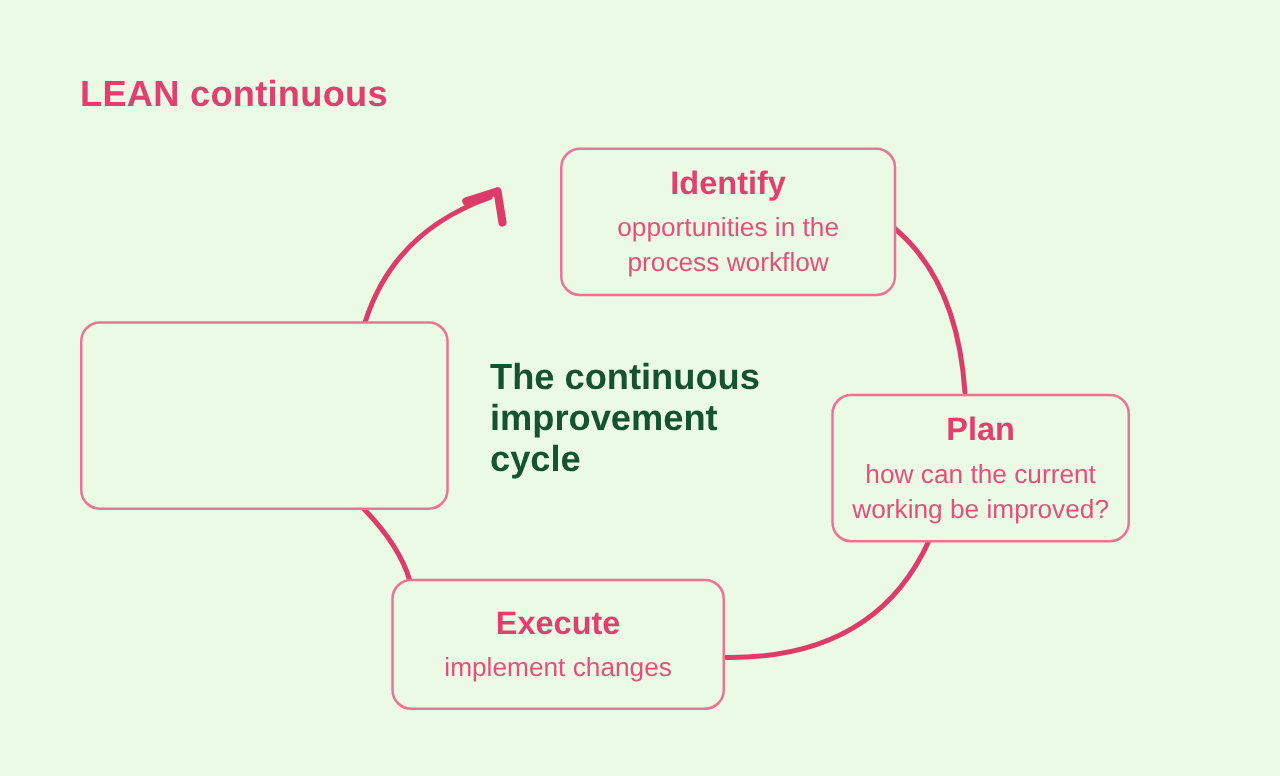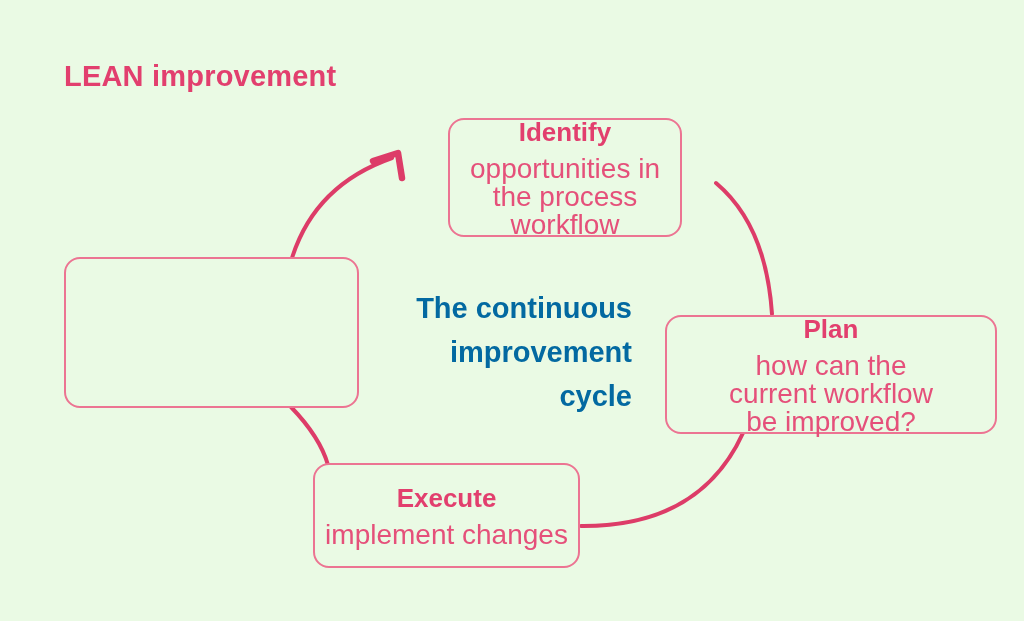--- a/index.html
+++ b/index.html
@@ -43,71 +43,71 @@
     text-align: center;
     z-index: 2;
   }
   .node-title {
     font-weight: bold;
     font-size: 26px;
     color: #e23f6e;
     margin-bottom: 7px;
   }
   .node-desc {
-    font-size: 28px;
+    font-size: 21px;
     line-height: 28px;
     color: #e5507a;
   }
-  .node--identify { left: 448px; top: 118px; width: 234px; height: 119px; }
+  .node--identify { left: 448px; top: 118px; width: 269px; height: 119px; }
   .node--identify .node-desc { max-width: 215px; }
-  .node--plan     { left: 665px; top: 315px; width: 332px; height: 119px; }
+  .node--plan     { left: 665px; top: 315px; width: 239px; height: 119px; }
   .node--plan .node-desc { max-width: 234px; }
   .node--execute  { left: 313px; top: 463px; width: 267px; height: 105px; }
   .node--review   { left: 64px;  top: 257px; width: 295px; height: 151px; }
   .node--review .node-desc { max-width: 188px; }
   .center-label {
     position: absolute;
     left: 392px;
     top: 286px;
     width: 240px;
-    text-align: right;
+    text-align: left;
     font-size: 29px;
-    line-height: 44px;
+    line-height: 33px;
     font-weight: bold;
-    color: #0369a1;
+    color: #14532d;
     z-index: 2;
   }
 </style>
 </head>
 <body>
 
 <div class="stage">
 
-  <div class="diagram-title">LEAN improvement</div>
+  <div class="diagram-title">LEAN continuous</div>
 
   <svg class="arc-layer" viewBox="0 0 1024 621" xmlns="http://www.w3.org/2000/svg">
 
     <path d="M 292 258 Q 315 185 392 158" fill="none" stroke="#dd3c68" stroke-width="4" stroke-linecap="round"></path>
     <path d="M 373 161 L 398 153 L 402 178" fill="none" stroke="#dd3c68" stroke-width="6.5" stroke-linecap="round" stroke-linejoin="round"></path>
 
     <path d="M 716 183 Q 766 225 772 314" fill="none" stroke="#dd3c68" stroke-width="4" stroke-linecap="round"></path>
 
     <path d="M 743 433 Q 700 527 581 526" fill="none" stroke="#dd3c68" stroke-width="4" stroke-linecap="round"></path>
 
     <path d="M 291 407 Q 320 437 328 465" fill="none" stroke="#dd3c68" stroke-width="4" stroke-linecap="round"></path>
   </svg>
 
   <div class="node node--identify">
     <div class="node-title">Identify</div>
     <div class="node-desc">opportunities in the process workflow</div>
   </div>
 
   <div class="node node--plan">
     <div class="node-title">Plan</div>
-    <div class="node-desc">how can the current workflow be improved?</div>
+    <div class="node-desc">how can the current working be improved?</div>
   </div>
 
   <div class="node node--execute">
     <div class="node-title">Execute</div>
     <div class="node-desc">implement changes</div>
   </div>
 
   <div class="node node--review">
   </div>
 

